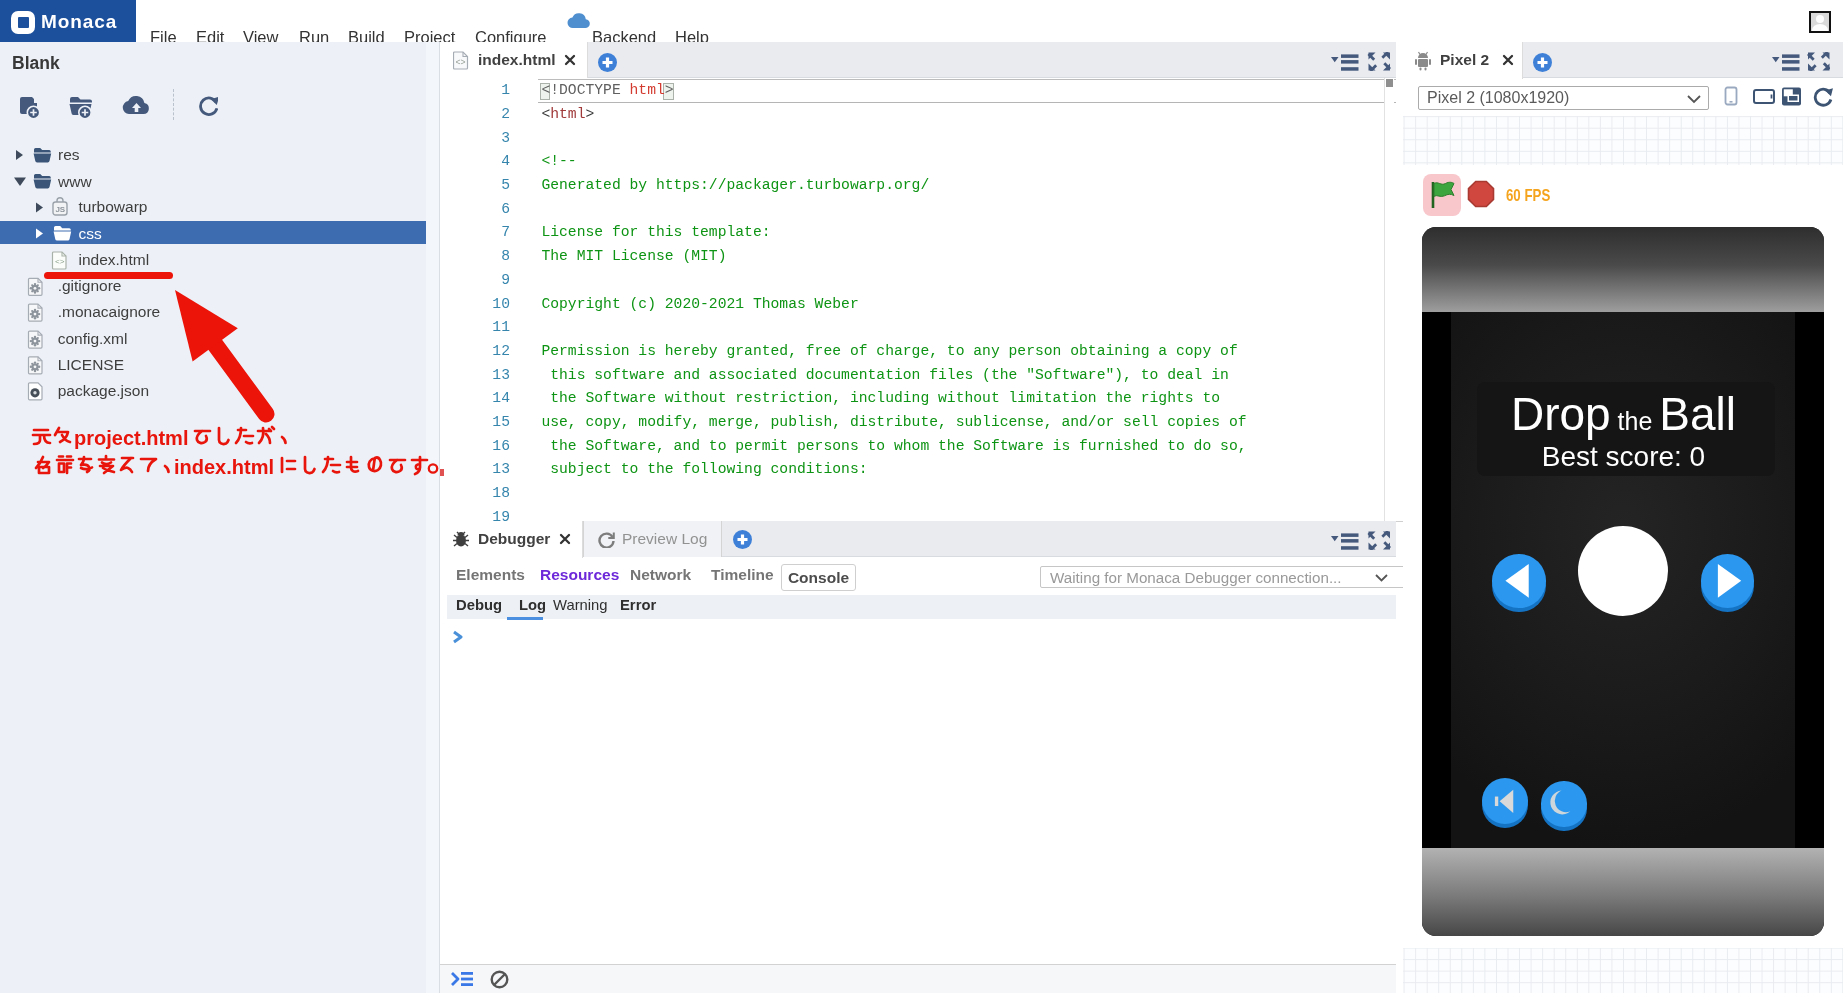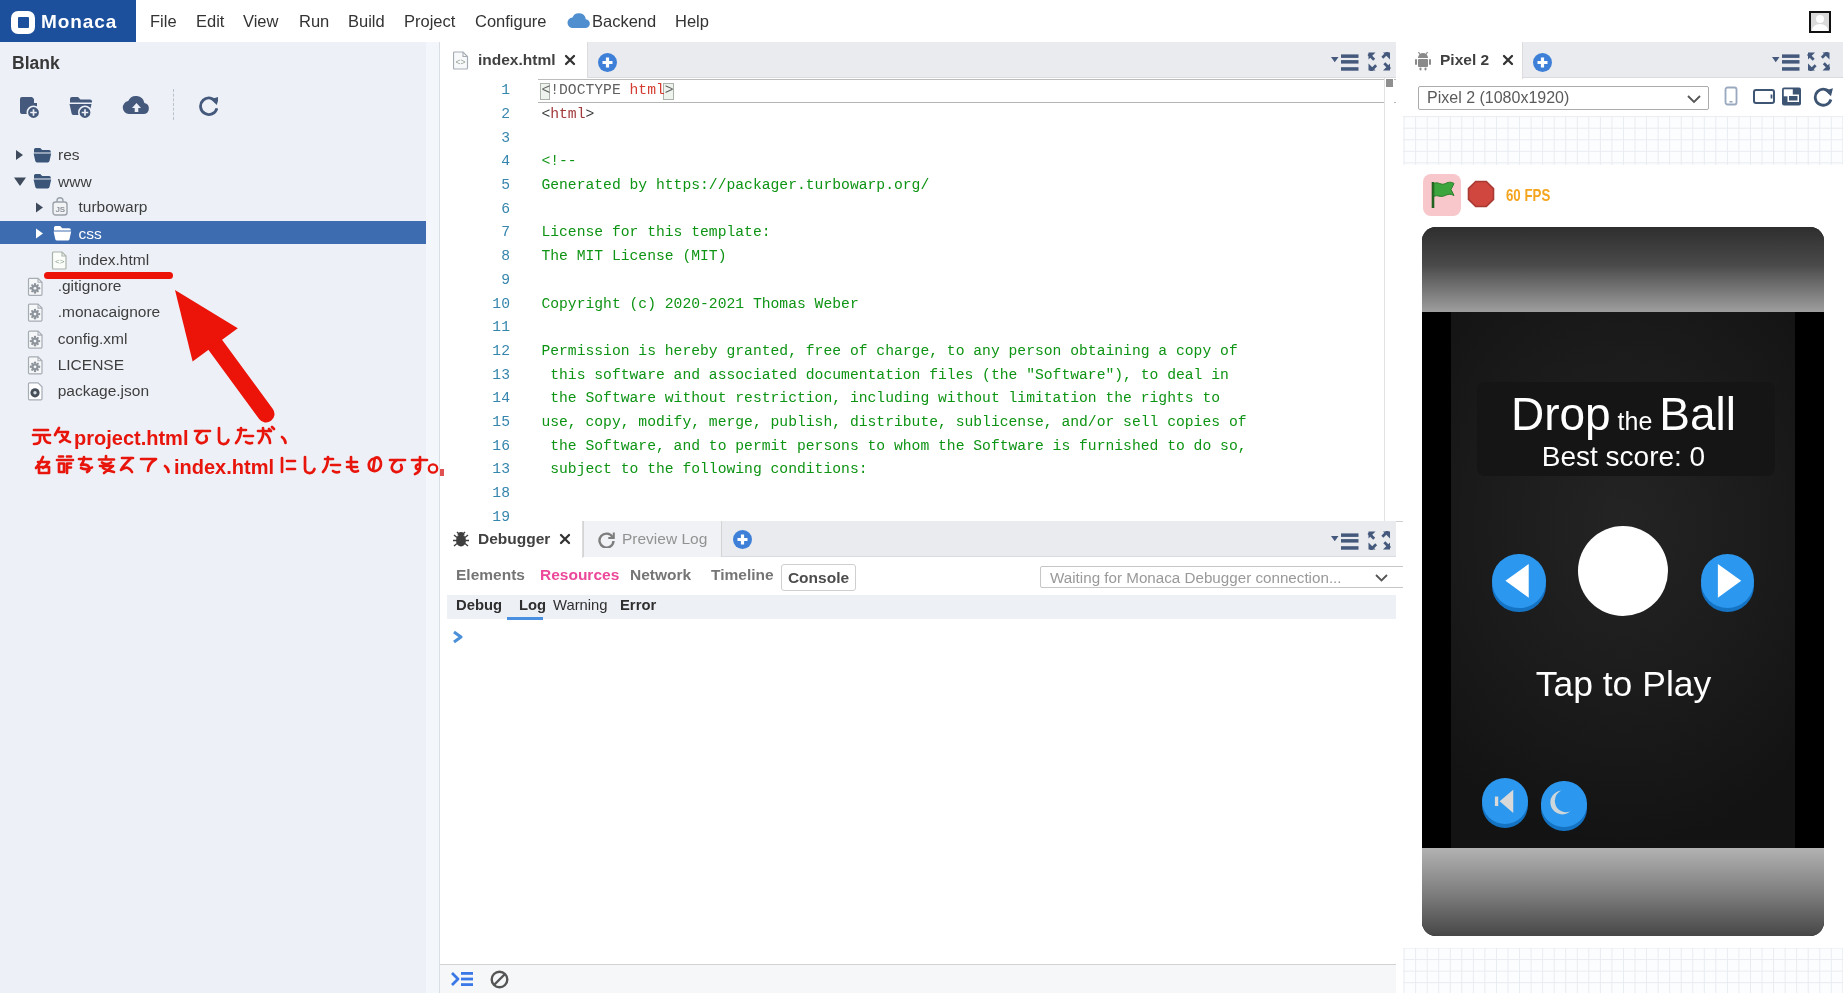--- a/index.html
+++ b/index.html
@@ -3,21 +3,21 @@
 <meta charset="utf-8">
 <style>
 html,body{margin:0;padding:0;width:1843px;height:993px;overflow:hidden;
   font-family:"Liberation Sans",sans-serif;background:#fff;}
 *{box-sizing:border-box;}
 .abs{position:absolute;}
 #page{position:relative;width:1843px;height:993px;}
 
 #topbar{left:0;top:0;width:1843px;height:42px;background:#fff;}
 #logo{left:0;top:0;width:136px;height:42px;background:#1c4f9c;}
-.menuitem{top:0;height:42px;line-height:42px;font-size:16.5px;color:#333;}
+.menuitem{top:16px;height:42px;line-height:42px;font-size:16.5px;color:#333;}
 
 #sidebar{left:0;top:42px;width:440px;height:951px;background:#edf1f7;}
 #sidestrip{left:425.5px;top:42px;width:13px;height:951px;background:#f3f6fa;}
 #sideborder{left:438.5px;top:42px;width:1.5px;height:951px;background:#d9dee4;}
 .treerow{left:0;height:26px;line-height:26px;font-size:15.5px;color:#3e3e3e;white-space:nowrap;}
 #selrow{left:0;width:425.5px;height:23.6px;background:#3e6cb0;}
 
 #edtabbar{left:440px;top:42px;width:955.5px;height:36px;background:#e9ebef;border-bottom:1px solid #d8dbdf;}
 #edtab{left:440px;top:42px;width:148px;height:37px;background:#fff;border-right:1px solid #dcdcdc;}
 #edarea{left:440px;top:78px;width:955.5px;height:443px;background:#fff;overflow:hidden;}
@@ -303,21 +303,21 @@
       <polygon points="61.5,0.5 54.5,0.5 61.5,7.5"></polygon>
         <rect x="60.5" y="1" width="8" height="2.8" transform="rotate(135 60.5 1)"></rect>
       <polygon points="40,18.5 47,18.5 40,11.5"></polygon>
         <rect x="41" y="18" width="8" height="2.8" transform="rotate(-45 41 18)"></rect>
       <polygon points="61.5,18.5 54.5,18.5 61.5,11.5"></polygon>
         <rect x="60.5" y="18" width="8" height="2.8" transform="rotate(-135 60.5 18)"></rect>
     </g>
   </svg>
   
   <div class="abs" style="left:456px;top:566px;font-size:15.5px;font-weight:bold;color:#757575;">Elements</div>
-  <div class="abs" style="left:540px;top:566px;font-size:15.5px;font-weight:bold;color:#ec4899;">Resources</div>
+  <div class="abs" style="left:540px;top:566px;font-size:15.5px;font-weight:bold;color:#6d28d9;">Resources</div>
   <div class="abs" style="left:630px;top:566px;font-size:15.5px;font-weight:bold;color:#757575;">Network</div>
   <div class="abs" style="left:711px;top:566px;font-size:15.5px;font-weight:bold;color:#757575;">Timeline</div>
   <div class="abs" style="left:781px;top:563.5px;width:75px;height:27.5px;background:#fff;border:1px solid #cfcfcf;border-radius:3px;text-align:center;line-height:26px;font-size:15.5px;font-weight:bold;color:#4c4c4c;">Console</div>
   <div class="abs" style="left:1040px;top:566px;width:407px;height:22px;border:1px solid #c6c6c6;border-radius:2px;background:#fff;">
     <div class="abs" style="left:9px;top:0;line-height:21px;font-size:15.2px;color:#999;white-space:nowrap;">Waiting for Monaca Debugger connection...</div>
     <svg class="abs" style="left:334px;top:7px;" width="13" height="8" viewBox="0 0 13 8">
         <path d="M1 1 l5.5 5.5 L12 1" stroke="#555" stroke-width="1.8" fill="none"></path>
       </svg>
   </div>
   <div id="subtabs" class="abs"></div>
@@ -433,21 +433,20 @@
             <polygon points="37,10 37,44 13.5,27" fill="#fff"></polygon>
           </svg>
       </div>
 
       <div class="btn3d" style="left:249.3px;top:246.6px;width:53.6px;height:53.6px;background:#1573c4;"></div>
       <div class="btn3d" style="left:249.3px;top:242.1px;width:53.6px;height:53.6px;background:#2b97ee;">
         <svg width="53.6" height="53.6" viewBox="0 0 54 54">
             <polygon points="17,10 17,44 40.5,27" fill="#fff"></polygon>
           </svg>
       </div>
-      <div class="abs" style="left:0;top:352.6px;width:344px;text-align:center;color:#fff;font-size:35.5px;line-height:39px;">Tap to Play</div>
 
       <div class="btn3d" style="left:30.1px;top:469.6px;width:46.6px;height:46.6px;background:#1573c4;"></div>
       <div class="btn3d" style="left:30.1px;top:465.6px;width:46.6px;height:46.6px;background:#2b97ee;">
         <svg width="46.6" height="46.6" viewBox="0 0 47 47">
           <rect x="13" y="18.7" width="3.4" height="9.6" fill="#d9d9d9"></rect>
           <polygon points="17.8,23.5 31.5,11.8 31.5,35.2 17.8,23.5" fill="#d9d9d9"></polygon>
         </svg>
       </div>
 
       <div class="btn3d" style="left:90px;top:473.2px;width:45.4px;height:45.4px;background:#1573c4;"></div>

